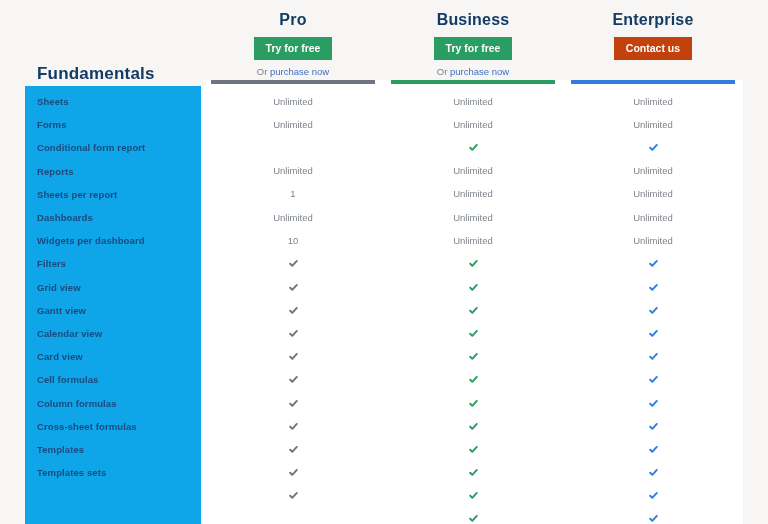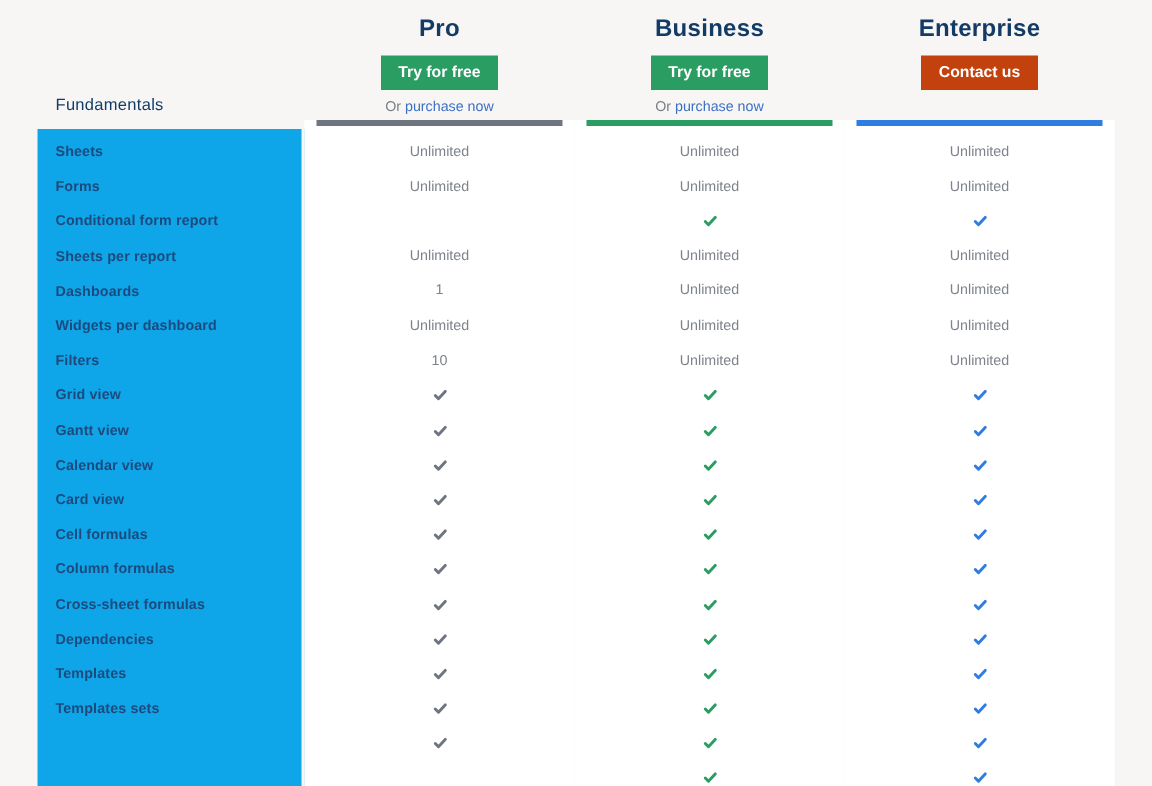--- a/index.html
+++ b/index.html
@@ -77,22 +77,22 @@
     left: 25px;
     top: 86px;
     width: 178px;
     height: 438px;
     background: #0ea5e9;
   }
   .section-label {
     position: absolute;
     left: 37px;
     top: 64px;
-    font-size: 11px;
-    font-weight: normal;
+    font-size: 17px;
+    font-weight: bold;
     color: #123b66;
     letter-spacing: .2px;
   }
   .feature-list { padding-top: 4px; }
   .feature-row {
     height: 23.2px;
     display: flex;
     align-items: center;
     padding-left: 12px;
   }
@@ -189,20 +189,23 @@
         <div class="feature-row">
           <span>Sheets</span>
         </div>
         <div class="feature-row">
           <span>Forms</span>
         </div>
         <div class="feature-row">
           <span>Conditional form report</span>
         </div>
         <div class="feature-row">
+          <span>Reports</span>
+        </div>
+        <div class="feature-row">
           <span>Sheets per report</span>
         </div>
         <div class="feature-row">
           <span>Dashboards</span>
         </div>
         <div class="feature-row">
           <span>Widgets per dashboard</span>
         </div>
         <div class="feature-row">
           <span>Filters</span>
@@ -220,23 +223,20 @@
           <span>Card view</span>
         </div>
         <div class="feature-row">
           <span>Cell formulas</span>
         </div>
         <div class="feature-row">
           <span>Column formulas</span>
         </div>
         <div class="feature-row">
           <span>Cross-sheet formulas</span>
-        </div>
-        <div class="feature-row">
-          <span>Dependencies</span>
         </div>
         <div class="feature-row">
           <span>Templates</span>
         </div>
         <div class="feature-row">
           <span>Templates sets</span>
         </div>
       </div>
   </div>
 

